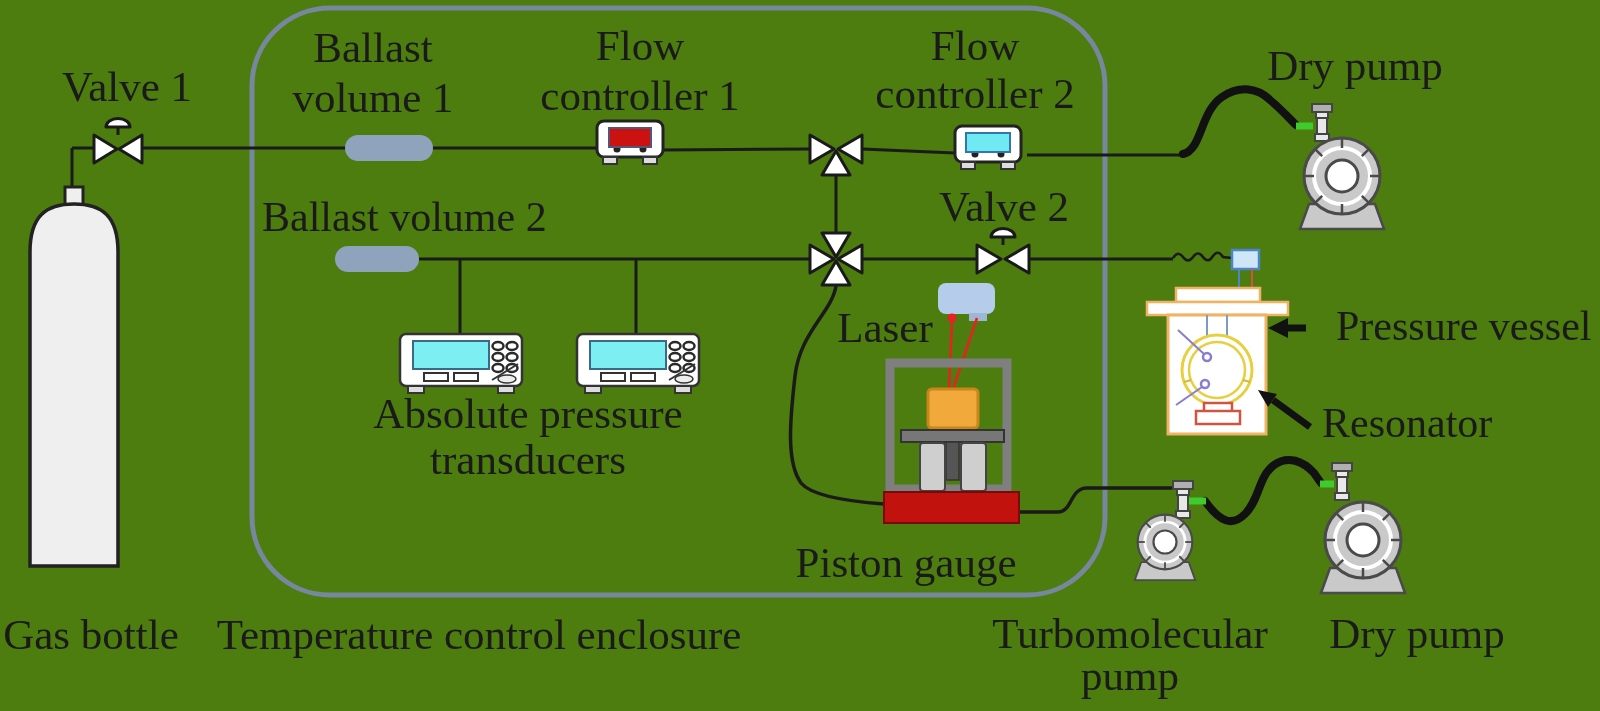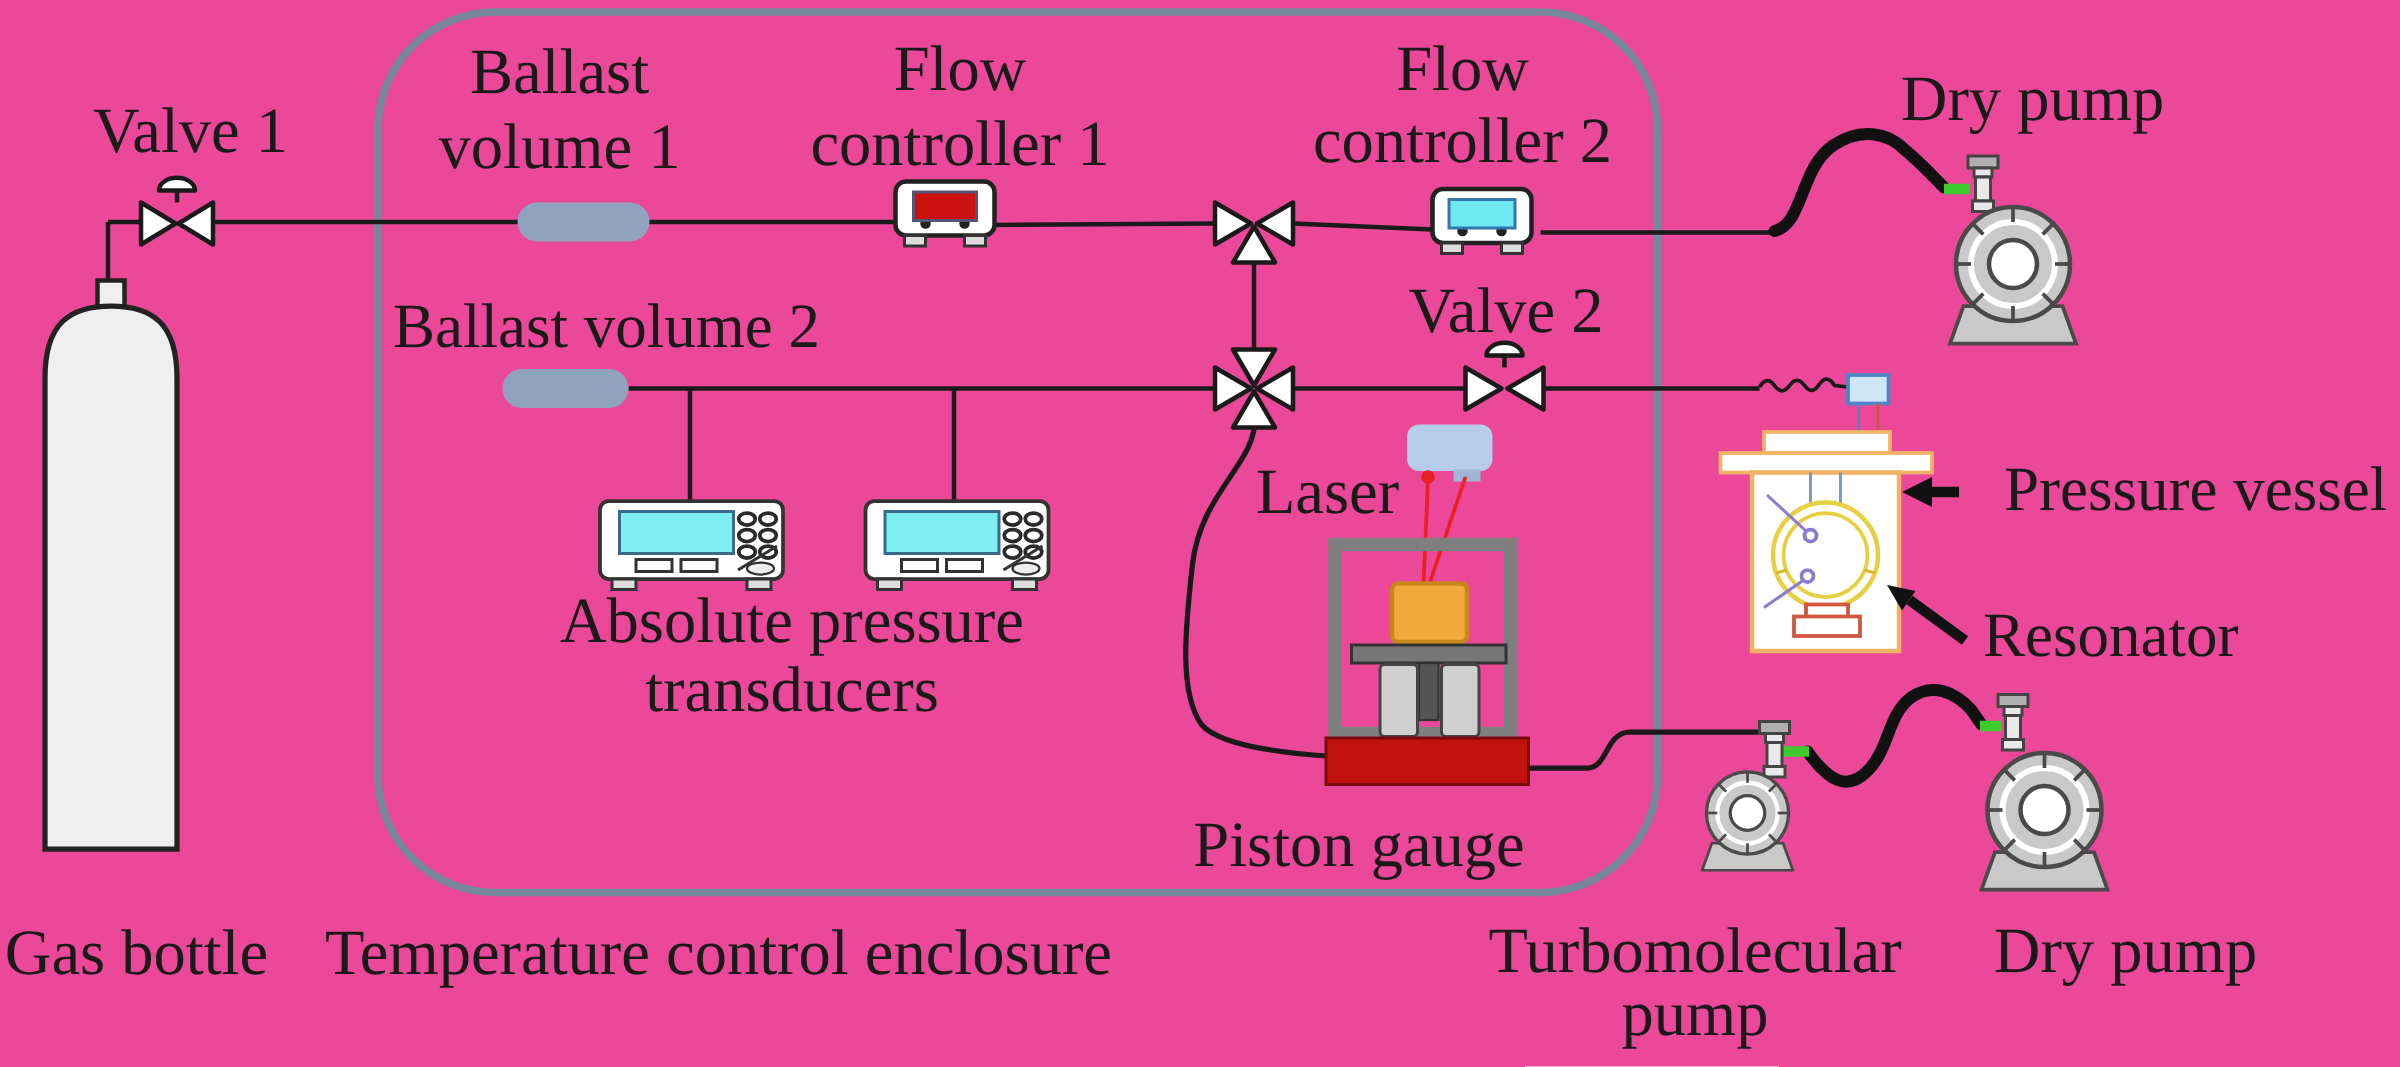--- a/index.html
+++ b/index.html
@@ -1,16 +1,16 @@
 <!DOCTYPE html>
 <html><head>
 <meta charset="utf-8">
 <style>
   html,body{margin:0;padding:0;background:#ffffff;}
-  .stage{position:relative;width:1600px;height:711px;background:#ec4899;overflow:hidden;}
+  .stage{position:relative;width:1600px;height:711px;background:#4d7c0f;overflow:hidden;}
   svg{display:block;}
   text{font-family:"Liberation Serif","DejaVu Serif",serif;fill:#1a1a1a;}
   .lbl{font-size:43px;}
   .lbl-sm{font-size:42px;}
 </style>
 </head>
 <body>
 
 <div class="stage">
 <svg width="1600" height="711" viewBox="0 0 1600 711" xmlns="http://www.w3.org/2000/svg" xmlns:xlink="http://www.w3.org/1999/xlink">

